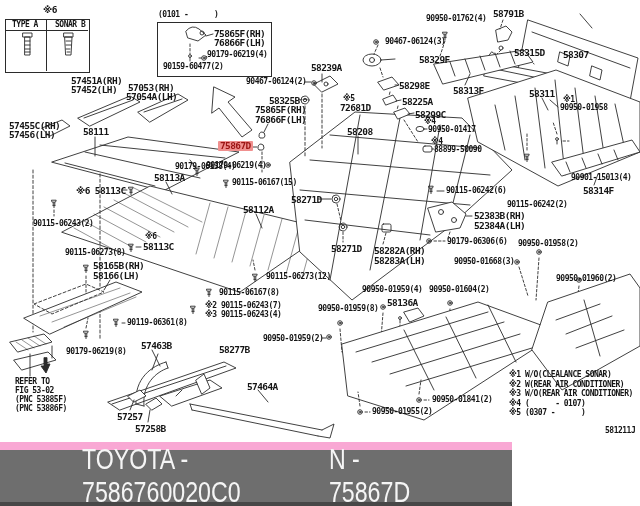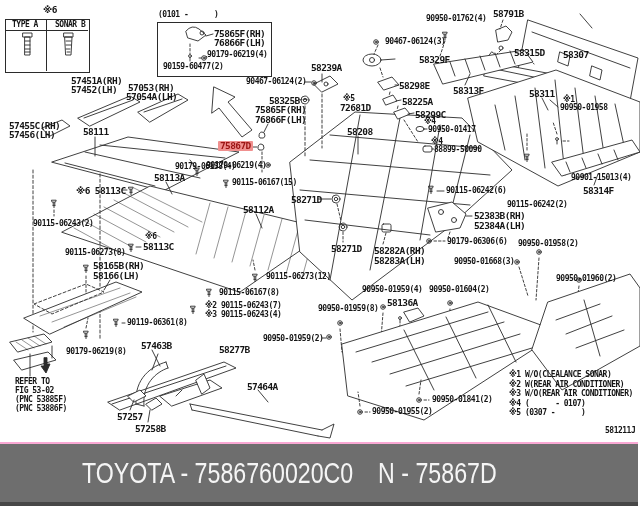--- a/index.html
+++ b/index.html
@@ -6,23 +6,23 @@
   body{width:640px;height:506px;position:relative;background:#fff;overflow:hidden;
        font-family:"DejaVu Sans Mono","DejaVu Sans",monospace;}
   #stage{position:absolute;left:0;top:0;width:640px;height:442px;background:#fff;}
   #art{position:absolute;left:0;top:0;}
   #labels{position:absolute;left:0;top:0;width:640px;height:442px;}
   .lbl{position:absolute;font:700 8px "DejaVu Sans Mono","DejaVu Sans",monospace;
        letter-spacing:-0.5px;line-height:1;color:#151515;white-space:pre;}
   .lbl.big{font-size:9.5px;letter-spacing:-0.6px;}
   .lbl.hl{padding:0 2px;border-radius:1px;}
   .inset{position:absolute;border:1.2px solid #2b2b2b;background:transparent;}
-  #footer{position:absolute;left:0;top:442px;width:638px;height:64px;
+  #footer{position:absolute;left:0;top:442px;width:512px;height:64px;
           box-sizing:border-box;display:flex;align-items:center;
-          padding-left:82px;border-top:2px solid #f9a8d4;border-bottom:4px solid #474747;}
+          padding-left:82px;border-top:8px solid #f9a8d4;border-bottom:4px solid #474747;}
   #footer .row{display:flex;gap:31px;transform:scaleX(0.8);transform-origin:left center;
           font-family:"Liberation Sans","DejaVu Sans",sans-serif;font-size:29px;font-weight:400;}
 </style>
 </head>
 <body>
 
 <div id="stage">
   <svg id="art" width="640" height="442" viewBox="0 0 640 442" stroke="#2b2b2b" stroke-width="0.9" fill="none" stroke-linejoin="round" stroke-linecap="round">
     <defs>
       <g id="bolt">

